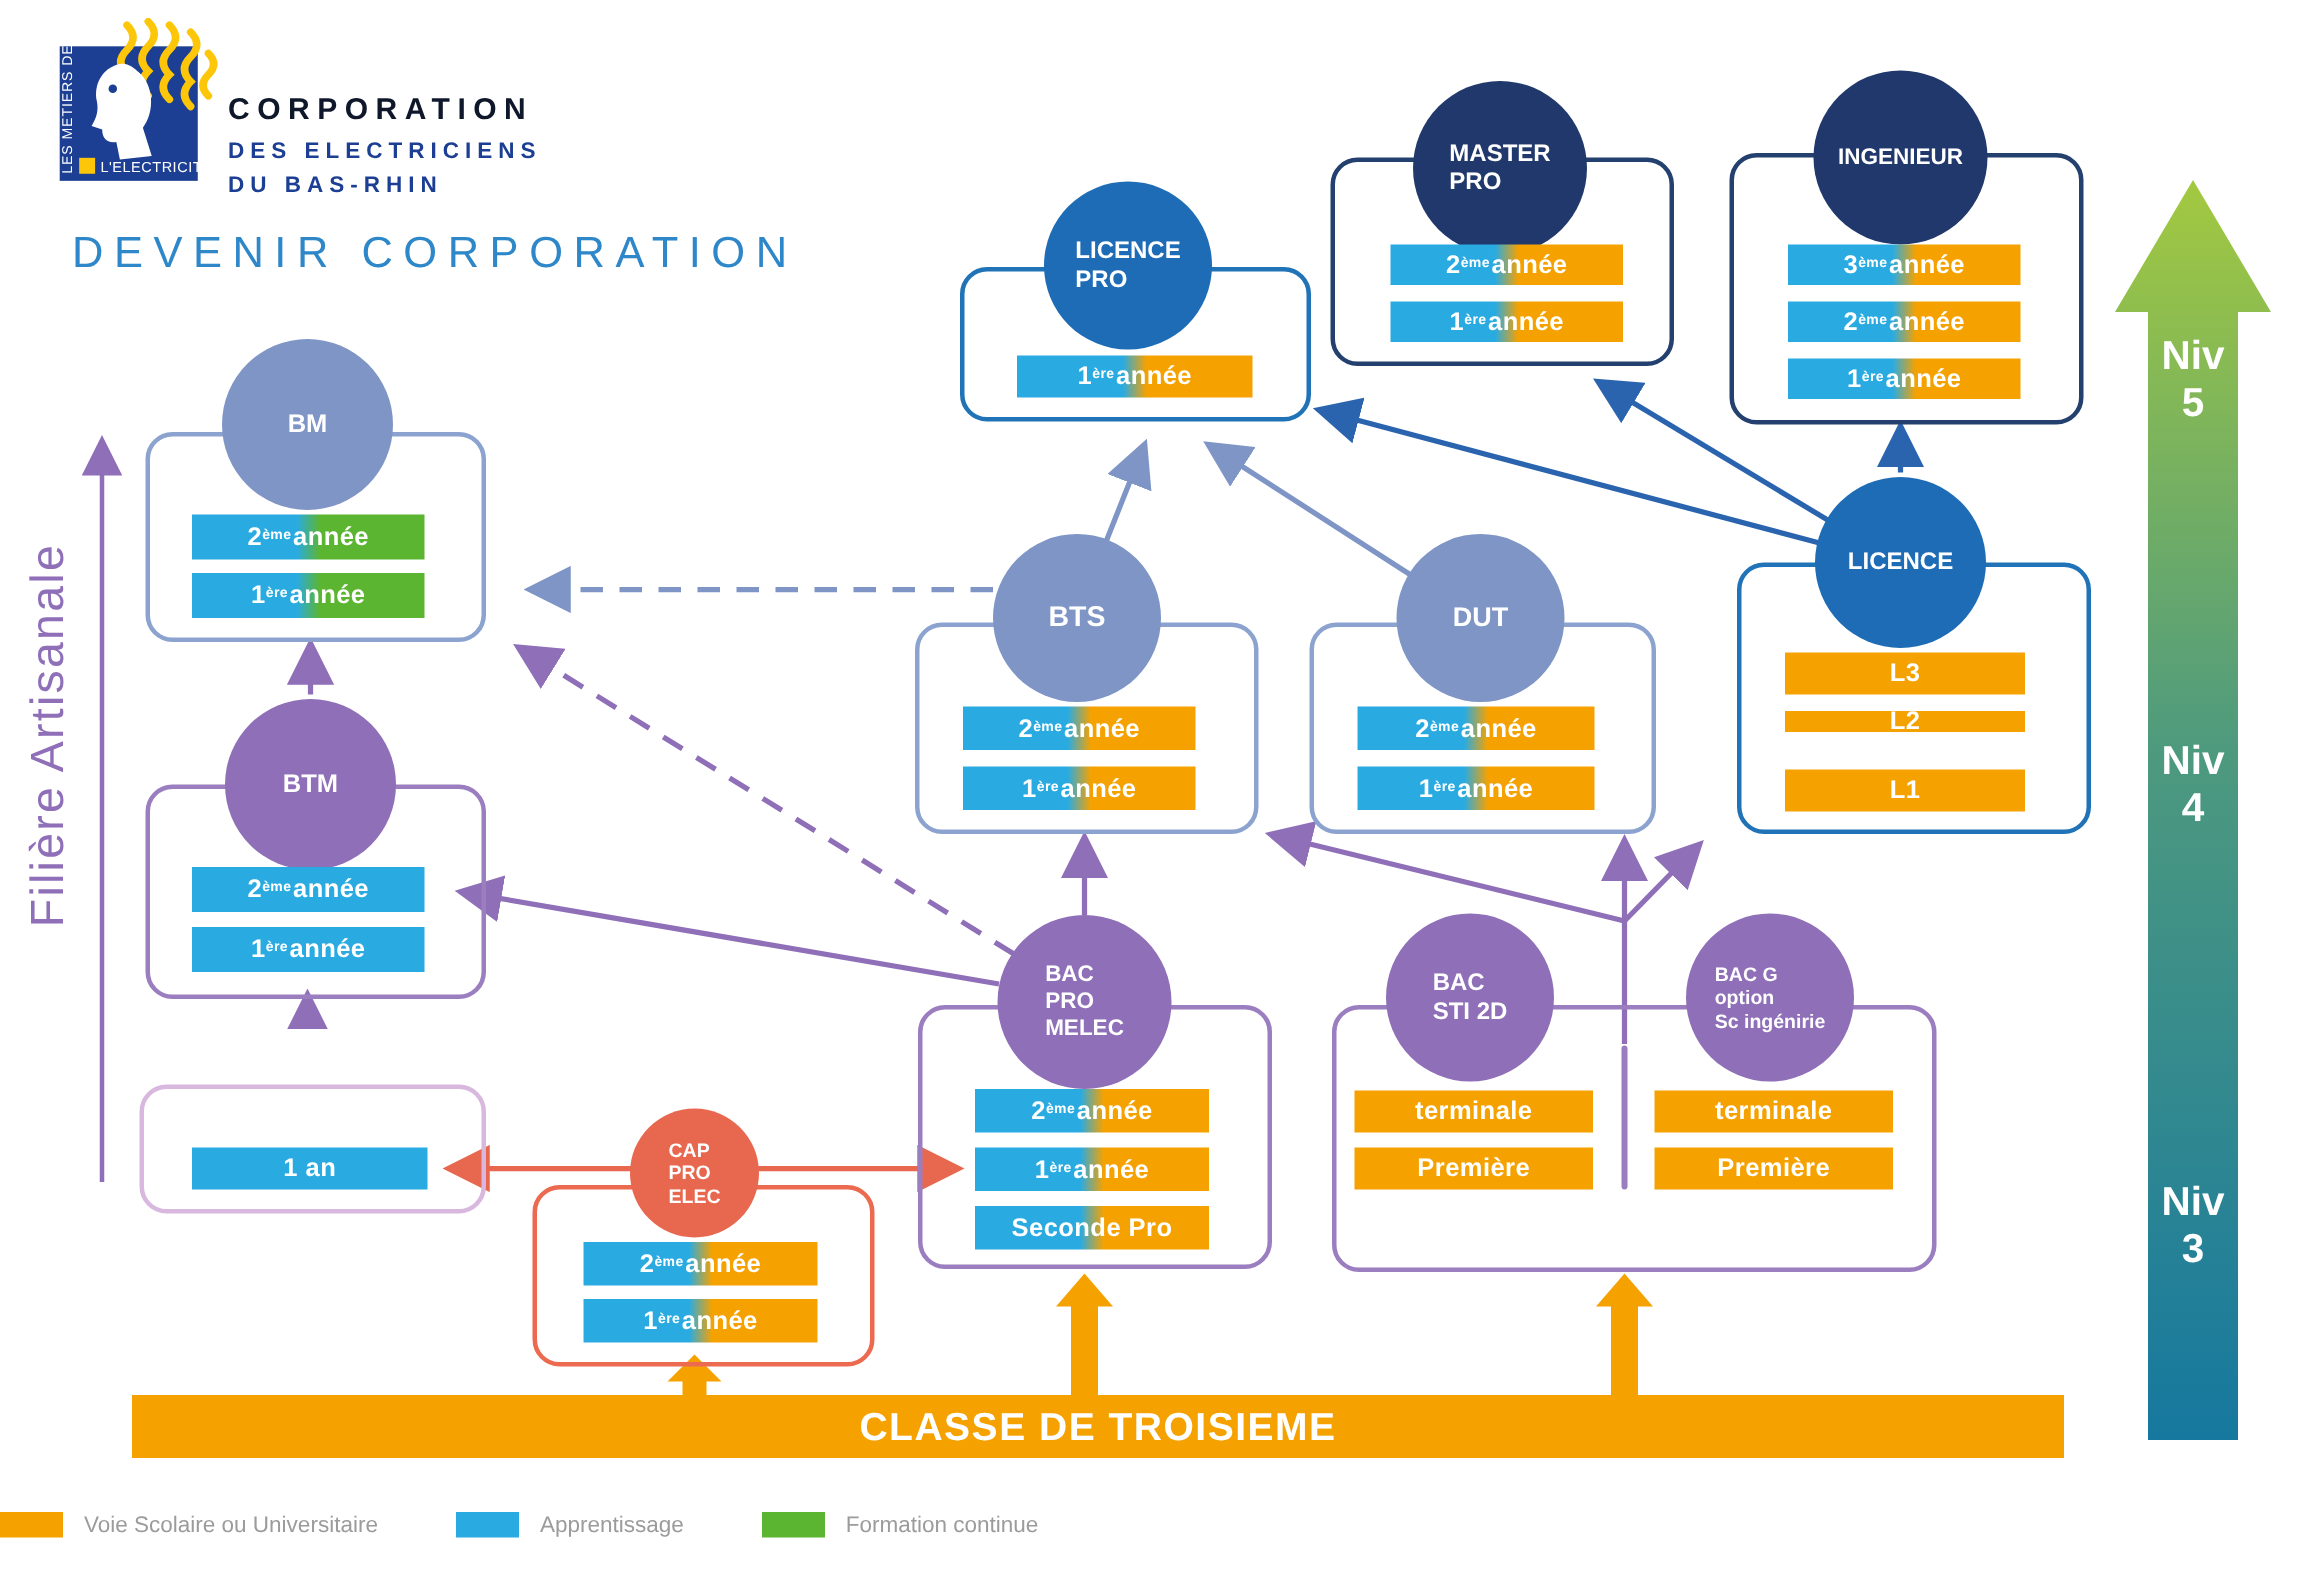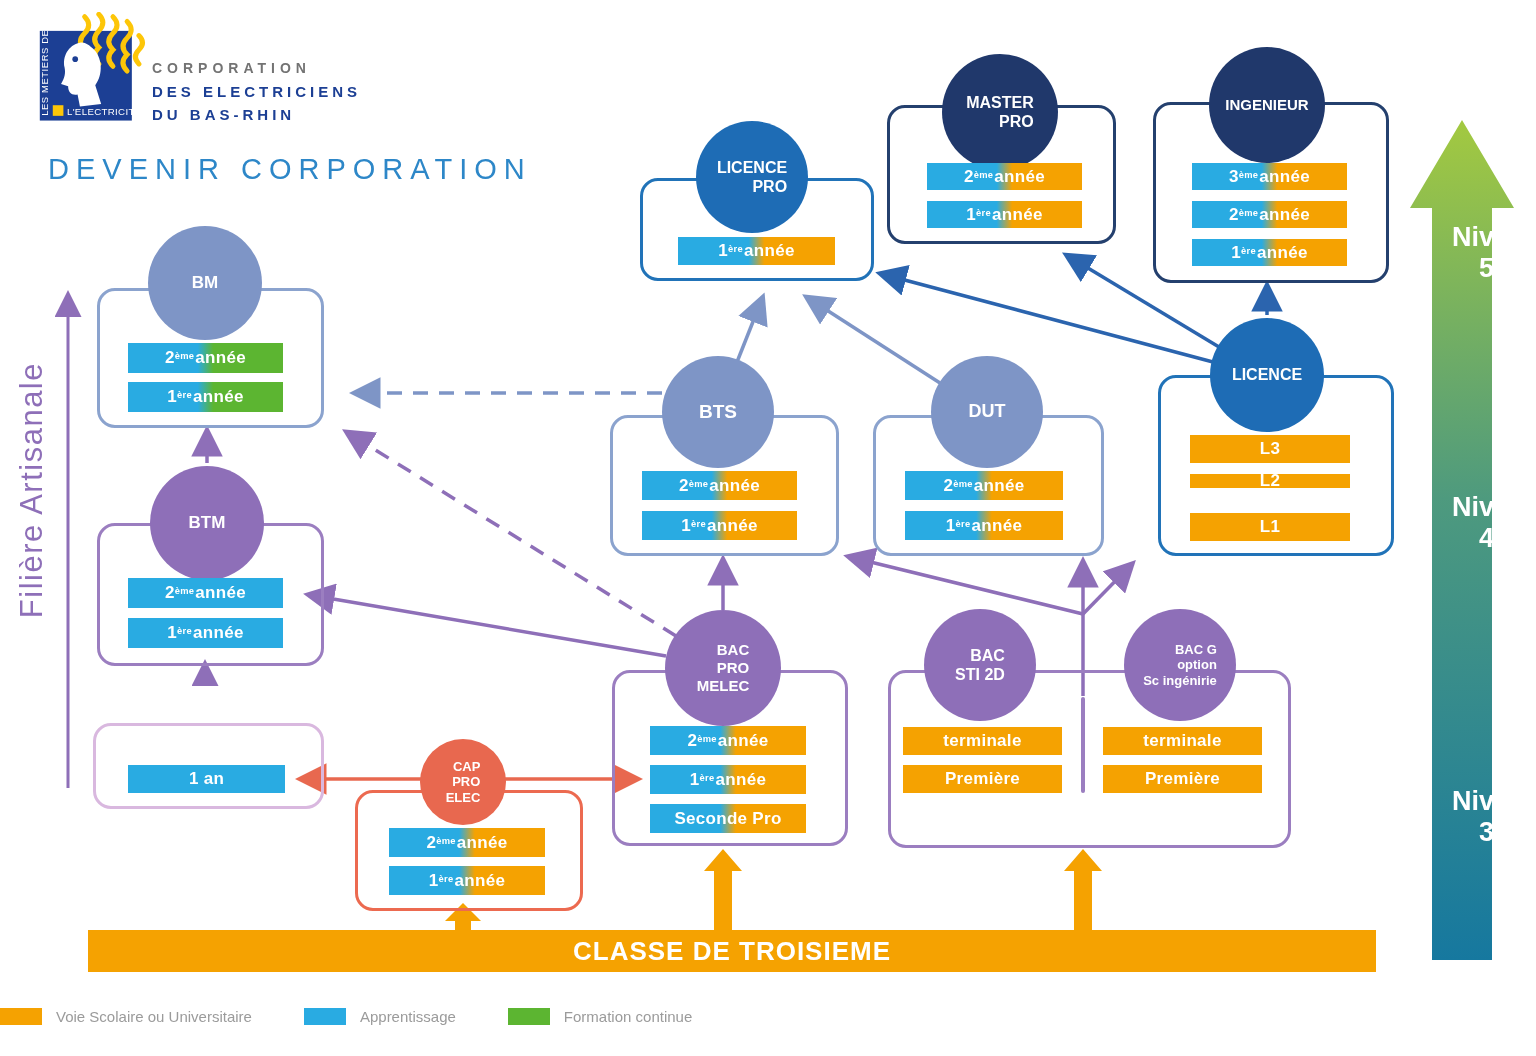--- a/index.html
+++ b/index.html
@@ -1,20 +1,20 @@
 <!DOCTYPE html>
 <html><head>
 <meta charset="utf-8">
 <style>
   html,body{margin:0;padding:0;background:#ffffff;}
   body{font-family:"Liberation Sans", sans-serif;}
   #canvas{position:relative;width:1536px;height:1056px;background:#fff;overflow:hidden;}
   #wires{position:absolute;left:0;top:0;z-index:1;}
   .circle{position:absolute;border-radius:50%;display:flex;align-items:center;justify-content:center;
-          color:#fff;font-weight:bold;text-align:right;white-space:pre-line;z-index:3;line-height:1.2;}
+          color:#fff;font-weight:bold;text-align:left;white-space:pre-line;z-index:3;line-height:1.2;}
   .nbox{position:absolute;border-radius:18px;background:transparent;z-index:2;}
   .bar{position:absolute;display:flex;align-items:center;justify-content:center;color:#fff;
        font-weight:bold;font-size:17px;z-index:4;letter-spacing:.3px;}
   .bar sup{font-size:.55em;line-height:0;margin-right:1px;transform:translateY(-2px);}
   .bar-app{background:#29ABE2;}
   .bar-vs{background:#F5A201;}
   .bar-app-vs{background:linear-gradient(90deg,#29ABE2 0 45%,#F5A201 55% 100%);}
   .bar-app-fc{background:linear-gradient(90deg,#29ABE2 0 45%,#5CB531 55% 100%);}
   .c-slate{background:#7E95C6;}
   .c-purple{background:#8E6FB8;}
@@ -22,27 +22,27 @@
   .c-coral{background:#E8684F;}
   .c-medblue{background:#1E6CB5;}
   .c-navy{background:#20386B;}
   .b-slate{border:3px solid #8BA3CE;}
   .b-purple{border:3px solid #9B7EC0;}
   .b-lilac{border:3px solid #D9B8DF;}
   .b-coral{border:3px solid #EC6A50;}
   .b-medblue{border:3px solid #2173B8;}
   .b-navy{border:3px solid #24406E;}
   .brand{position:absolute;left:152px;top:58px;z-index:5;font-weight:bold;line-height:1.55;}
-  .brand .y{color:#737373;font-size:14px;letter-spacing:5px;}
+  .brand .y{color:#0f172a;font-size:20px;letter-spacing:5px;}
   .brand .n{color:#1C3F94;font-size:15px;letter-spacing:4px;}
   .page-title{position:absolute;left:48px;top:153px;z-index:5;color:#2D87C8;font-size:29px;
               letter-spacing:7px;font-weight:500;}
   .axis-label{position:absolute;left:14px;top:362px;z-index:5;color:#8E6FB8;font-size:31px;
               letter-spacing:1.5px;writing-mode:vertical-rl;transform:rotate(180deg);font-weight:500;}
-  .niv{position:absolute;width:64px;text-align:right;color:#fff;font-weight:bold;font-size:27px;
+  .niv{position:absolute;width:64px;text-align:center;color:#fff;font-weight:bold;font-size:27px;
        line-height:1.15;z-index:5;}
   .banner{position:absolute;left:88px;top:930px;width:1288px;height:42px;background:#F5A201;
           display:flex;align-items:center;justify-content:center;color:#fff;font-weight:bold;
           font-size:26px;letter-spacing:1px;z-index:2;}
   .legend{position:absolute;left:0;top:1008px;width:1536px;display:flex;justify-content:flex-start;
           gap:52px;align-items:center;z-index:2;}
   .legend-item{display:flex;align-items:center;gap:14px;color:#9B9B9B;font-size:15px;}
   .swatch{width:42px;height:17px;display:inline-block;}
   .sw-vs{background:#F5A201;}
   .sw-app{background:#29ABE2;}

